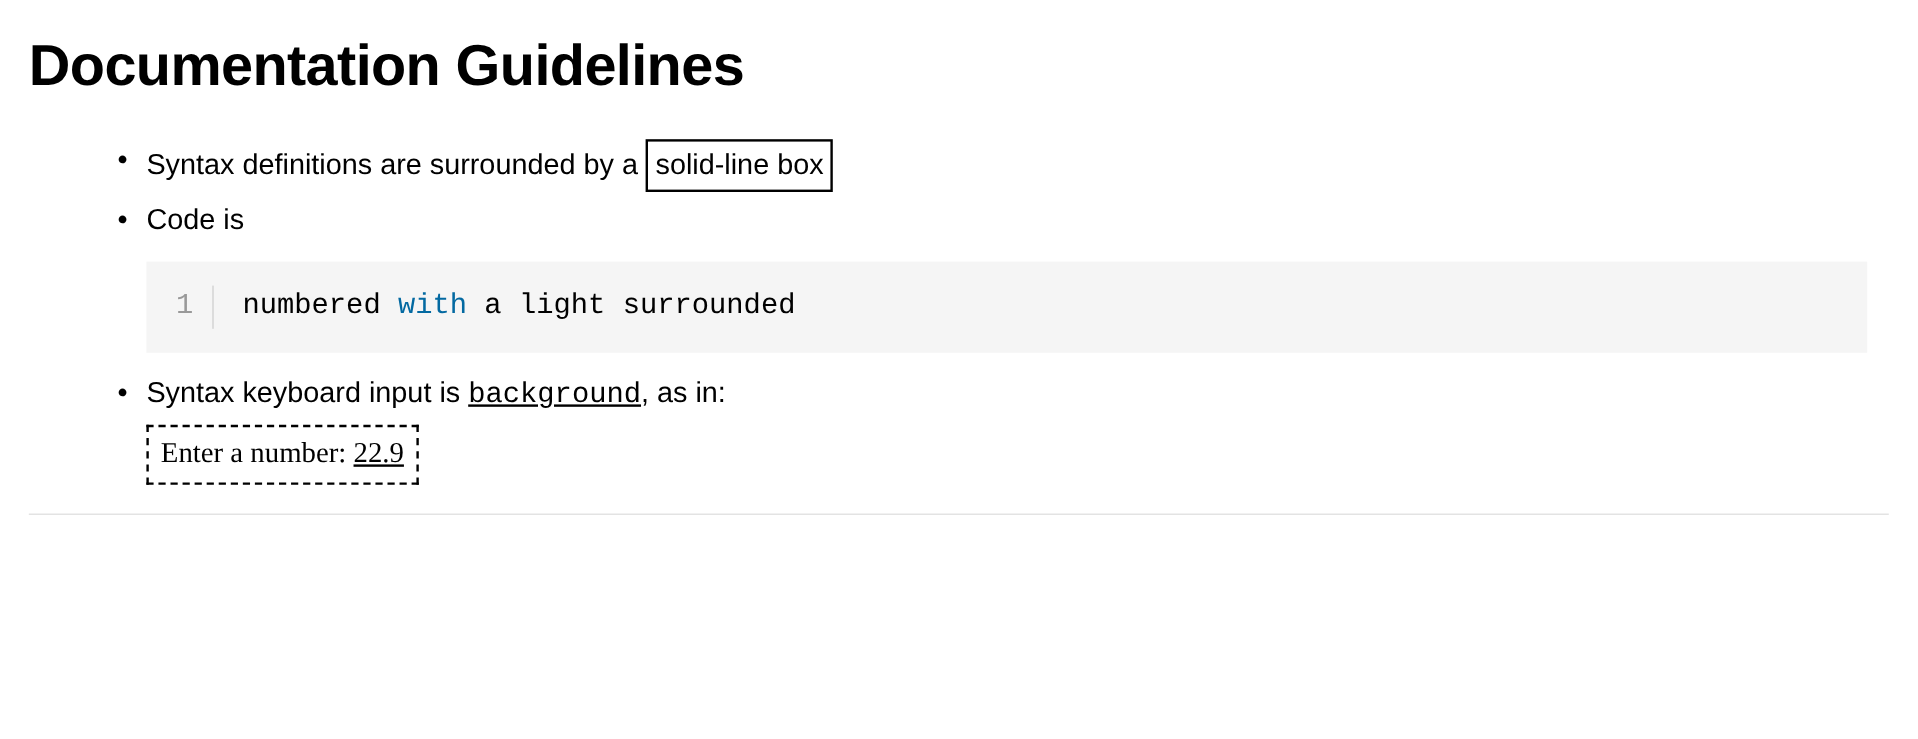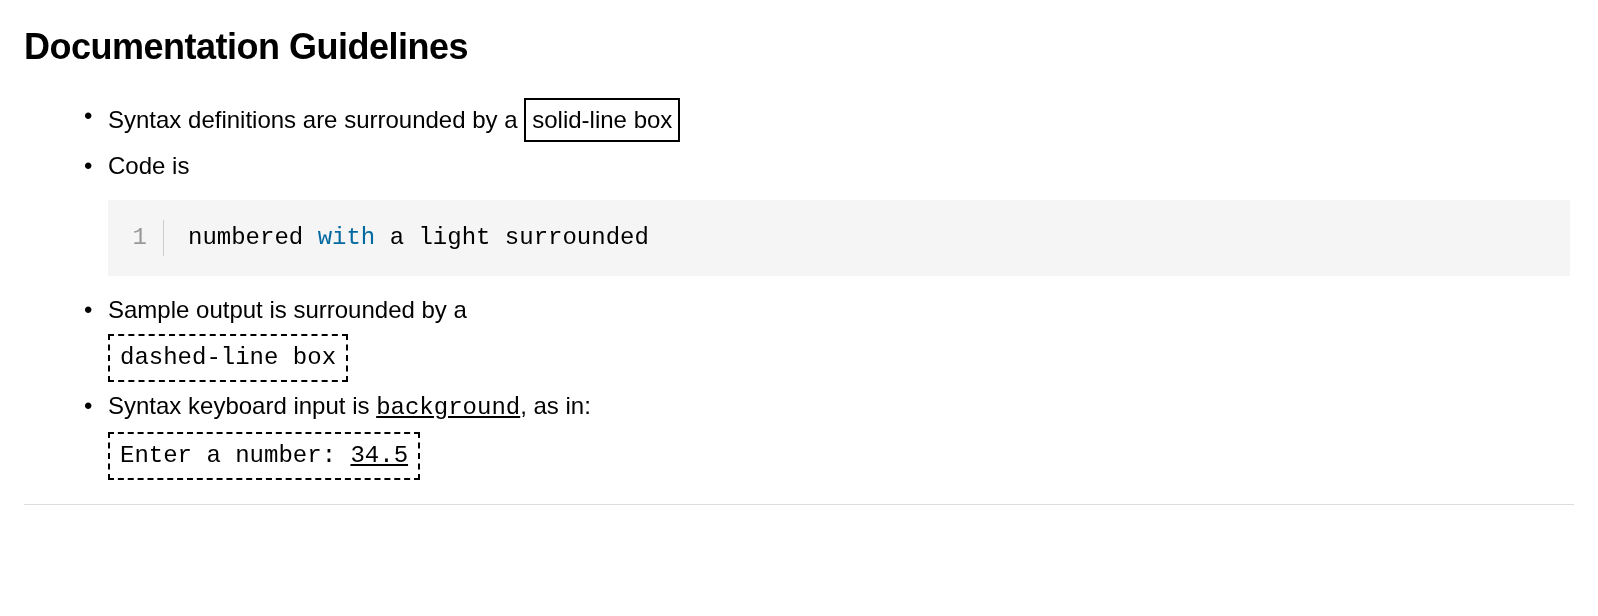--- a/index.html
+++ b/index.html
@@ -8,27 +8,27 @@
     body {
       font-family: -apple-system, BlinkMacSystemFont, "Segoe UI", Helvetica, Arial, sans-serif;
       font-size: 24px;
       line-height: 1.5;
       color: #000;
       background: #fff;
       margin: 0;
       padding: 20px 24px;
     }
     h1 {
-      font-size: 36px;
+      font-size: 48px;
       font-weight: 600;
       margin: 0 0 24px 0;
       letter-spacing: -0.5px;
     }
     ul {
-      margin: 4px;
+      margin: 18px;
       padding-left: 56px;
       list-style: none;
     }
     ul > li {
       position: relative;
       margin-bottom: 6px;
       padding-left: 24px;
     }
     ul > li::before {
       content: "•";
@@ -68,21 +68,21 @@
       border: 2px dashed #000;
       padding: 4px 10px;
       font-family: "SFMono-Regular", Consolas, "Liberation Mono", Menlo, monospace;
       margin-top: 6px;
     }
     .underlined {
       text-decoration: underline;
       font-family: "SFMono-Regular", Consolas, "Liberation Mono", Menlo, monospace;
     }
     .mono {
-      font-family: Liberation Mono, monospace;
+      font-family: Liberation Serif, serif;
     }
     hr {
       border: none;
       border-top: 1px solid #ddd;
       margin-top: 24px;
     }
   </style>
 </head>
 <body>
 
@@ -97,29 +97,24 @@
   <li>
     <span>Code is</span>
     <div class="code-block">
       <span class="line-number">1</span>
       <span>
         <span>numbered </span><span class="code-keyword">with</span><span> a light surrounded</span>
       </span>
     </div>
   </li>
 
-  <li>
-    <span>Sample output is surrounded by a</span>
-    <br>
-    <span class="dashed-box">dashed-line box</span>
-  </li>
 
   <li>
     <span>Syntax keyboard input is </span><span class="underlined">background</span><span>, as in:</span>
     <br>
     <span class="dashed-box">
-      <span class="mono">Enter a number: </span><span class="mono underlined">34.5</span>
+      <span class="mono">Enter a number: </span><span class="mono underlined">22.9</span>
     </span>
   </li>
 
 </ul>
 
 <hr>
 
 </body></html>

